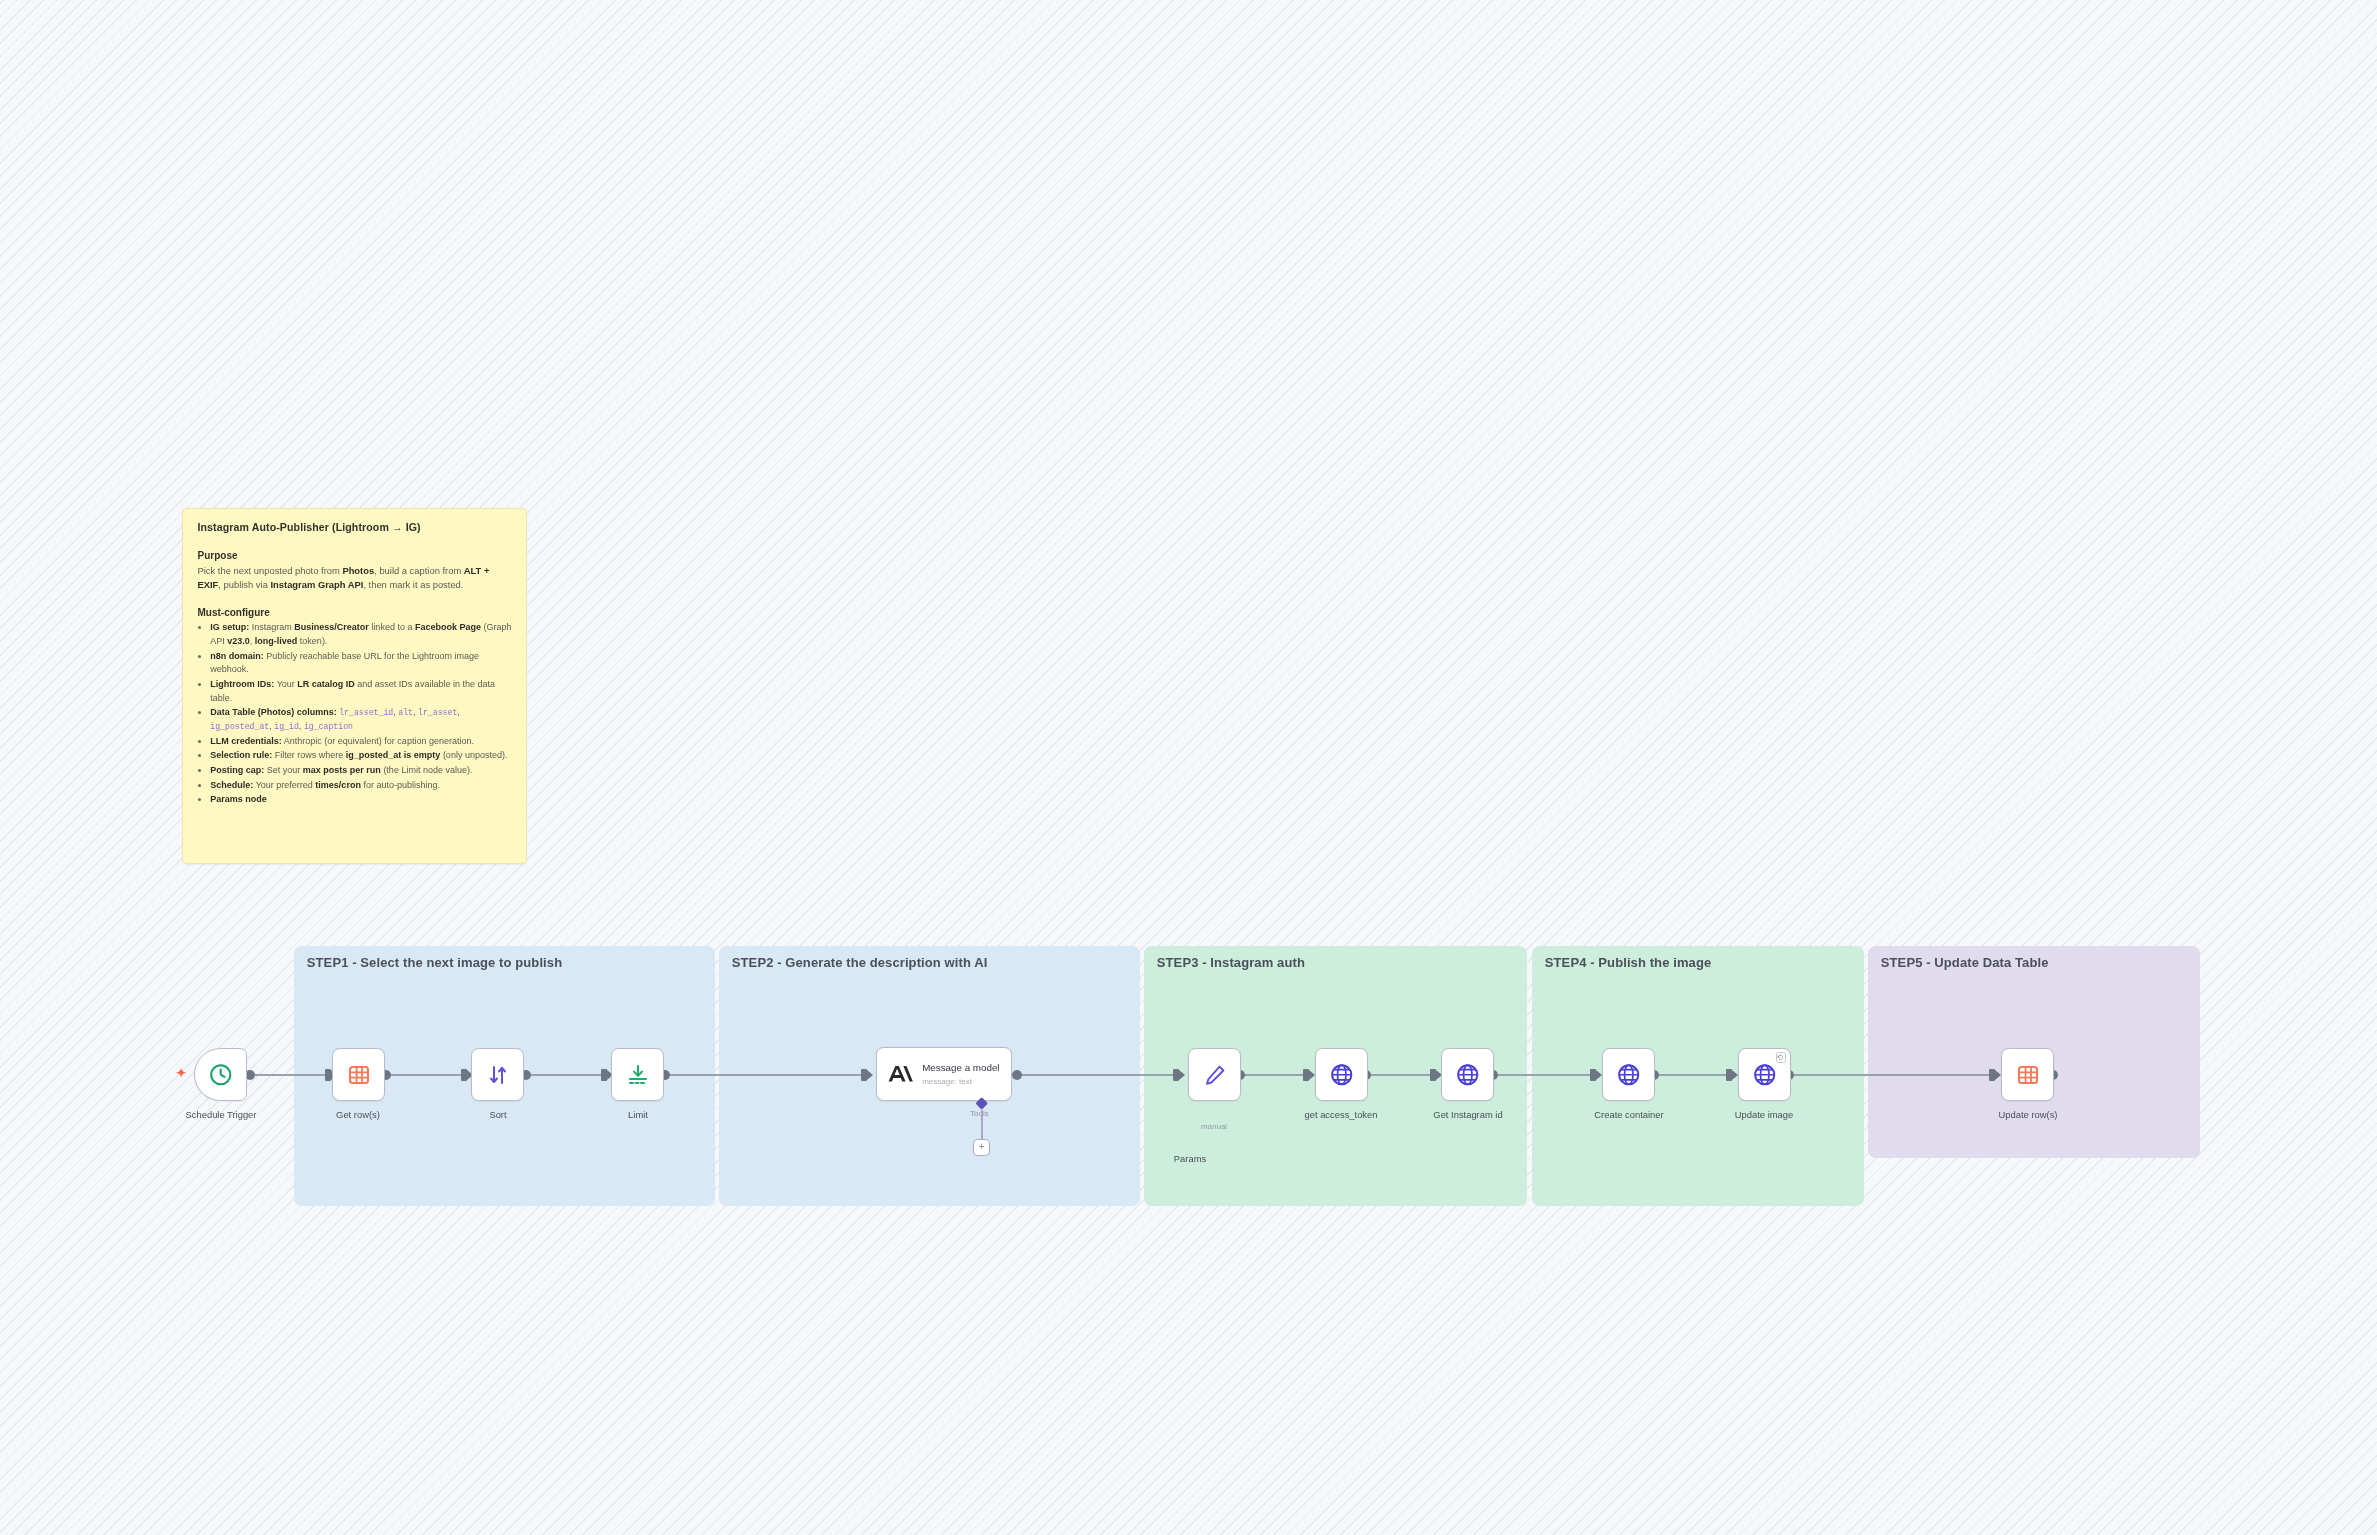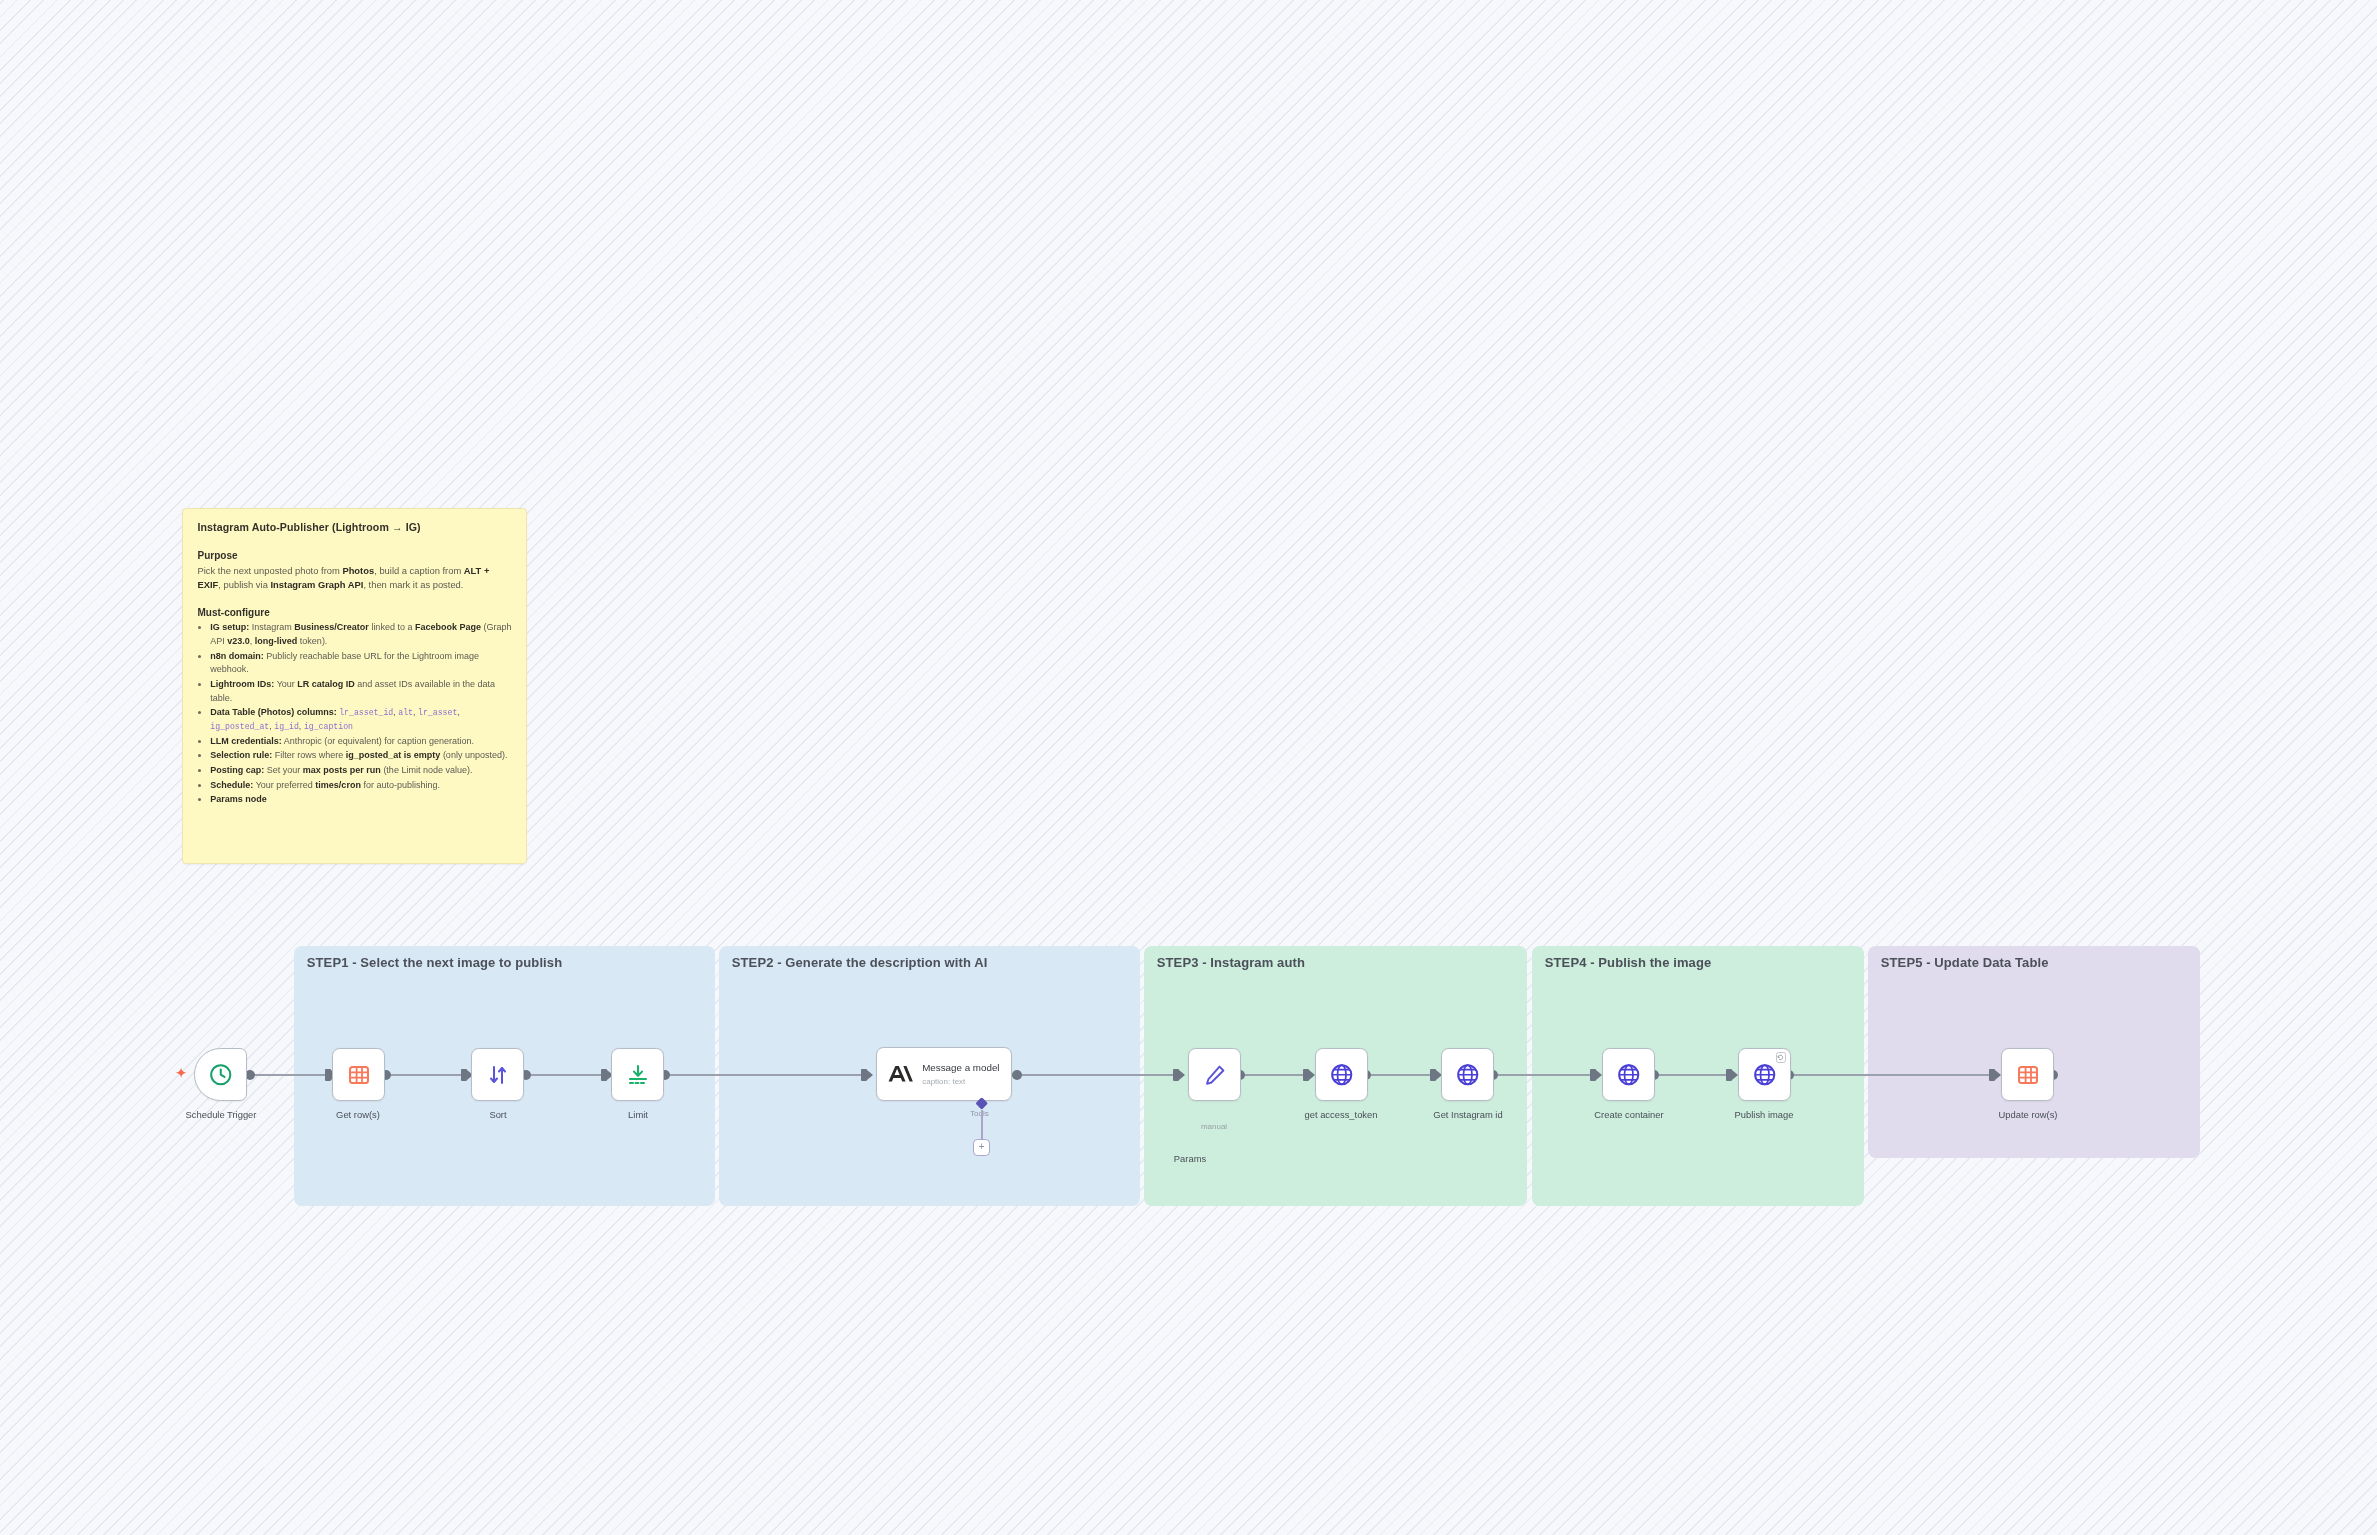--- a/index.html
+++ b/index.html
@@ -230,21 +230,21 @@
   </div>
   <div class="nlabel" style="left:557px; top:1109px;">Limit</div>
 
   <div class="wide" style="left:876px; top:1047px;">
     <svg width="29" height="25.5" viewBox="0 0 34 28">
       <path d="M3 23 L11 5 H15 L23 23 H19 L17.4 19 H8.6 L7 23 Z M10 15.5 H16 L13 8 Z" fill="#2b2a28"></path>
       <path d="M24 5 L31.5 23 H27.7 L20.3 5 Z" fill="#2b2a28"></path>
     </svg>
     <div class="wtxt">
       <div class="wtitle">Message a model</div>
-      <div class="wsub">caption: text</div>
+      <div class="wsub">message: text</div>
     </div>
   </div>
 
   <div class="diamond" style="left:977px; top:1099px;"></div>
   <div class="tools-label" style="left:970px; top:1109px;">Tools</div>
   <div class="vedge" style="left:981px; top:1110px; height:37px;"></div>
   <div class="plusbox" style="left:973px; top:1139px;">+</div>
 
   <div class="node" style="left:1188px; top:1048px;">
     <svg width="24" height="24" viewBox="0 0 24 24">
@@ -287,21 +287,21 @@
         <path d="M2 6 a4 4 0 1 1 1.4 3" fill="none" stroke="#8a9099" stroke-width="1.4"></path>
         <path d="M2 3 L2 6 L5 6" fill="none" stroke="#8a9099" stroke-width="1.4"></path>
       </svg>
     </div>
     <svg width="25.5" height="25.5" viewBox="0 0 24 24">
       <circle cx="12" cy="12" r="9" fill="none" stroke="#4a3fd6" stroke-width="1.9"></circle>
       <ellipse cx="12" cy="12" rx="4" ry="9" fill="none" stroke="#4a3fd6" stroke-width="1.6"></ellipse>
       <path d="M3.2 12 H20.8 M4.6 7.2 H19.4 M4.6 16.8 H19.4" stroke="#4a3fd6" stroke-width="1.5"></path>
     </svg>
   </div>
-  <div class="nlabel" style="left:1683px; top:1109px;">Publish image</div>
+  <div class="nlabel" style="left:1683px; top:1109px;">Update image</div>
 
   <div class="node" style="left:2001px; top:1048px;">
     <svg width="24" height="24" viewBox="0 0 24 24">
       <rect x="3" y="4" width="18" height="16" rx="2.5" fill="none" stroke="#f8795a" stroke-width="2"></rect>
       <path d="M3 9.4 H21 M3 14.6 H21 M9.6 4 V20 M15 4 V20" stroke="#f8795a" stroke-width="1.8"></path>
     </svg>
   </div>
   <div class="nlabel" style="left:1947px; top:1109px;">Update row(s)</div>
 
 </div>

